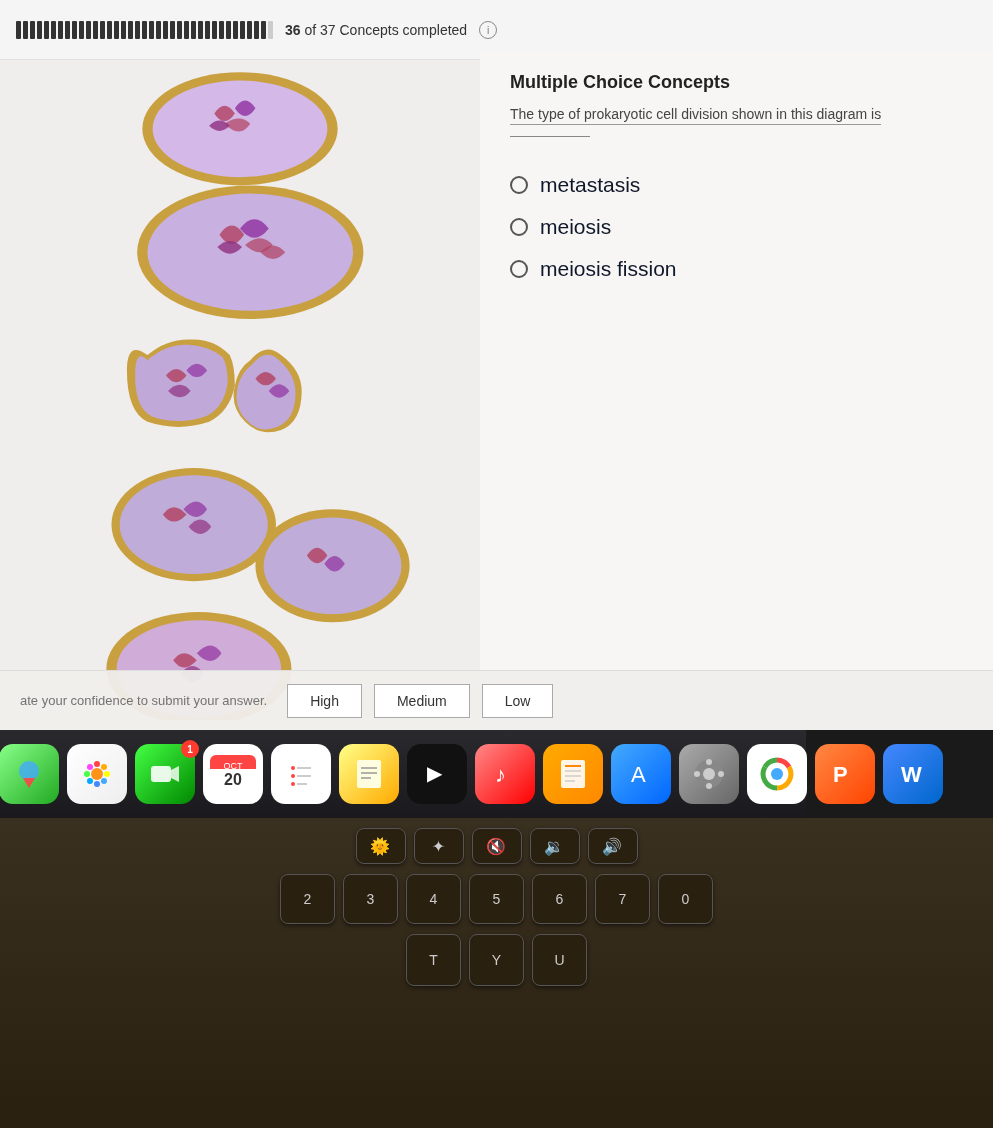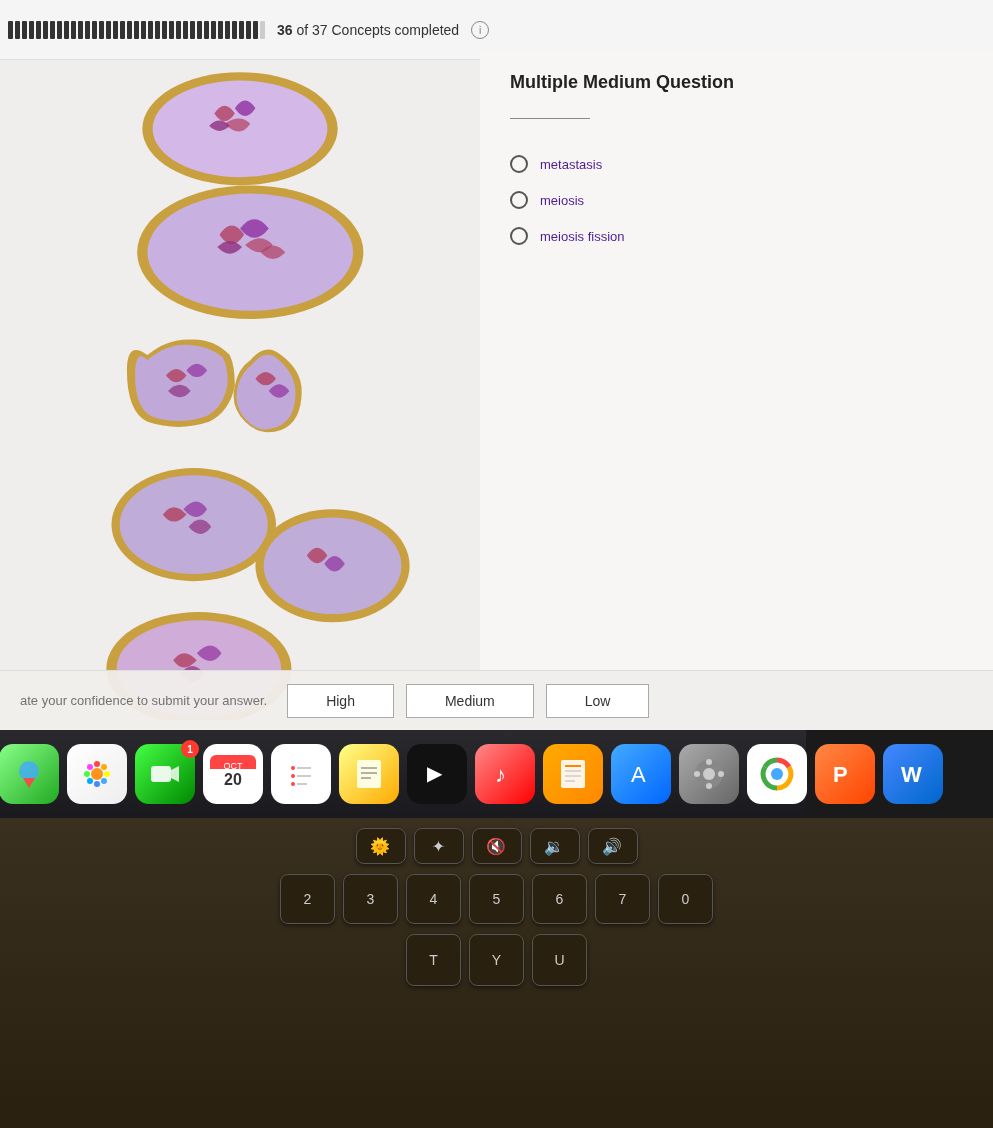--- a/index.html
+++ b/index.html
@@ -24,21 +24,21 @@
     
     .progress-bar-area {
       position: absolute;
       top: 0;
       left: 0;
       right: 0;
       height: 60px;
       background: #f5f5f5;
       display: flex;
       align-items: center;
-      padding: 0 8px;
+      padding: 0 16px;
       border-bottom: 1px solid #e0e0e0;
       gap: 12px;
     }
 
     .progress-segments {
       display: flex;
       gap: 2px;
       align-items: center;
     }
 
@@ -145,22 +145,22 @@
     .radio-circle {
       width: 18px;
       height: 18px;
       border-radius: 50%;
       border: 2px solid #555;
       flex-shrink: 0;
       background: transparent;
     }
 
     .option-label {
-      font-size: 13px;
-      color: #4c1d95;
+      font-size: 21px;
+      color: #0f172a;
     }
 
     
     .confidence-area {
       position: absolute;
       bottom: 0;
       left: 0;
       right: 0;
       height: 60px;
       background: rgba(240, 238, 236, 0.95);
@@ -171,21 +171,21 @@
       border-top: 1px solid #ddd;
     }
 
     .confidence-text {
       font-size: 13px;
       color: #737373;
       margin-right: 8px;
     }
 
     .confidence-btn {
-      padding: 8px 38px;
+      padding: 8px 22px;
       border: 1.5px solid #aaa;
       border-radius: 0;
       background: white;
       font-size: 14px;
       color: #333;
       cursor: pointer;
       font-weight: 500;
     }
 
     
@@ -375,22 +375,23 @@
 
           <ellipse cx="150" cy="590" rx="90" ry="55" fill="#c8a040"></ellipse>
           <ellipse cx="150" cy="590" rx="80" ry="47" fill="#d0acd8"></ellipse>
           <path d="M125,582 Q135,568 148,582 Q135,596 125,582" fill="#b04060" opacity="0.8"></path>
           <path d="M148,575 Q162,560 172,575 Q162,590 148,575" fill="#9030a0" opacity="0.7"></path>
           <path d="M132,595 Q144,580 155,595 Q144,610 132,595" fill="#903080" opacity="0.7"></path>
         </svg>
       </div>
 
       <div class="question-area">
-        <h2 class="question-title">Multiple Medium Question</h2>
+        <h2 class="question-title">Multiple Choice Concepts</h2>
         <div class="question-text-container">
+          <span class="question-text">The type of prokaryotic cell division shown in this diagram is</span>
           <span style="display:inline-block;width:80px;border-bottom:1px solid #888;"></span>
         </div>
 
         <ul class="options-list">
           <li class="option-item">
             <div class="radio-circle"></div>
             <span class="option-label">metastasis</span>
           </li>
           <li class="option-item">
             <div class="radio-circle"></div>

